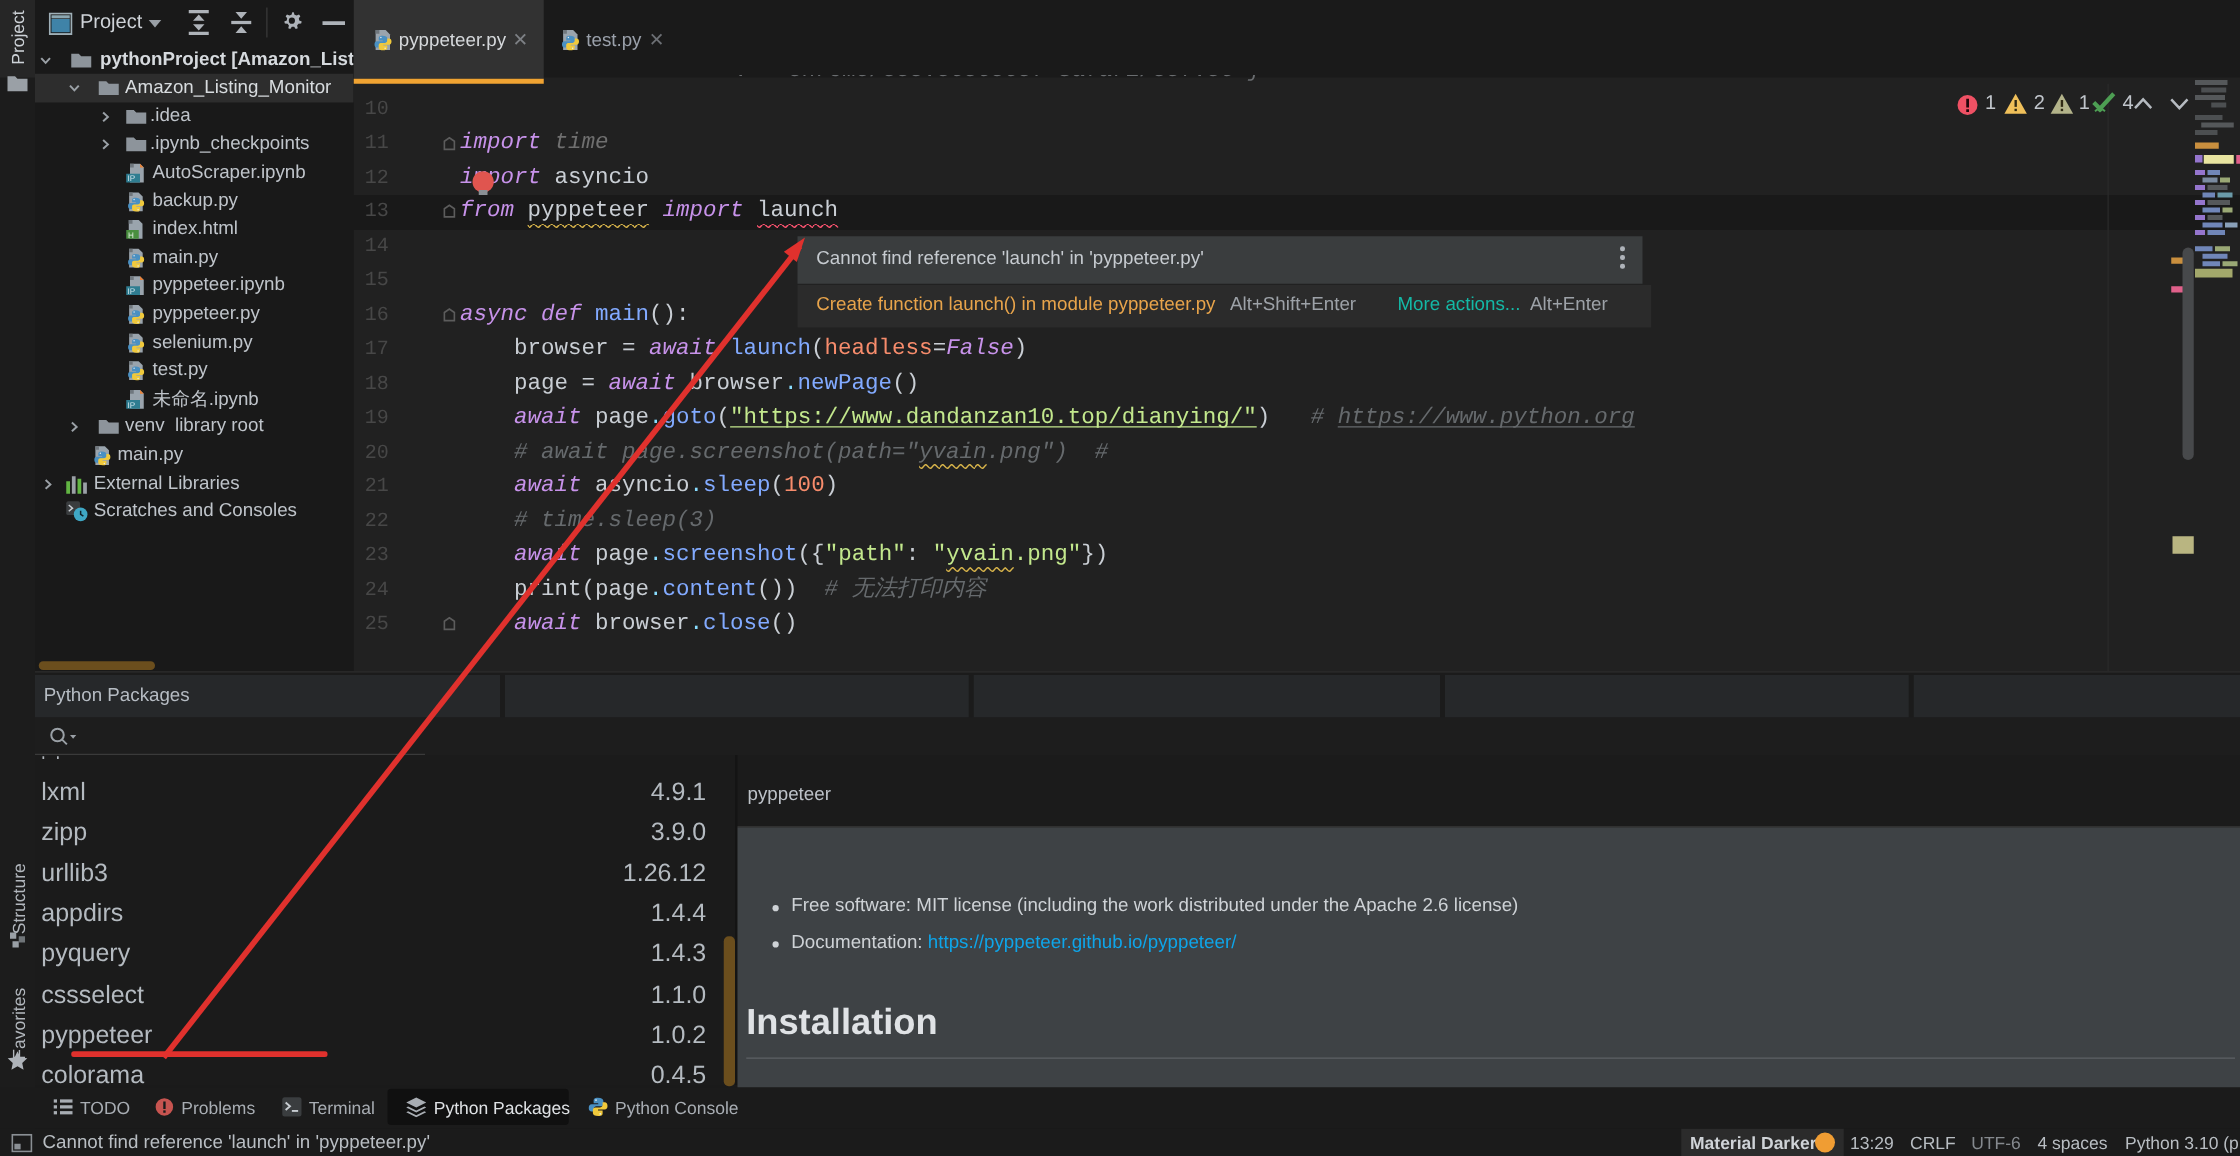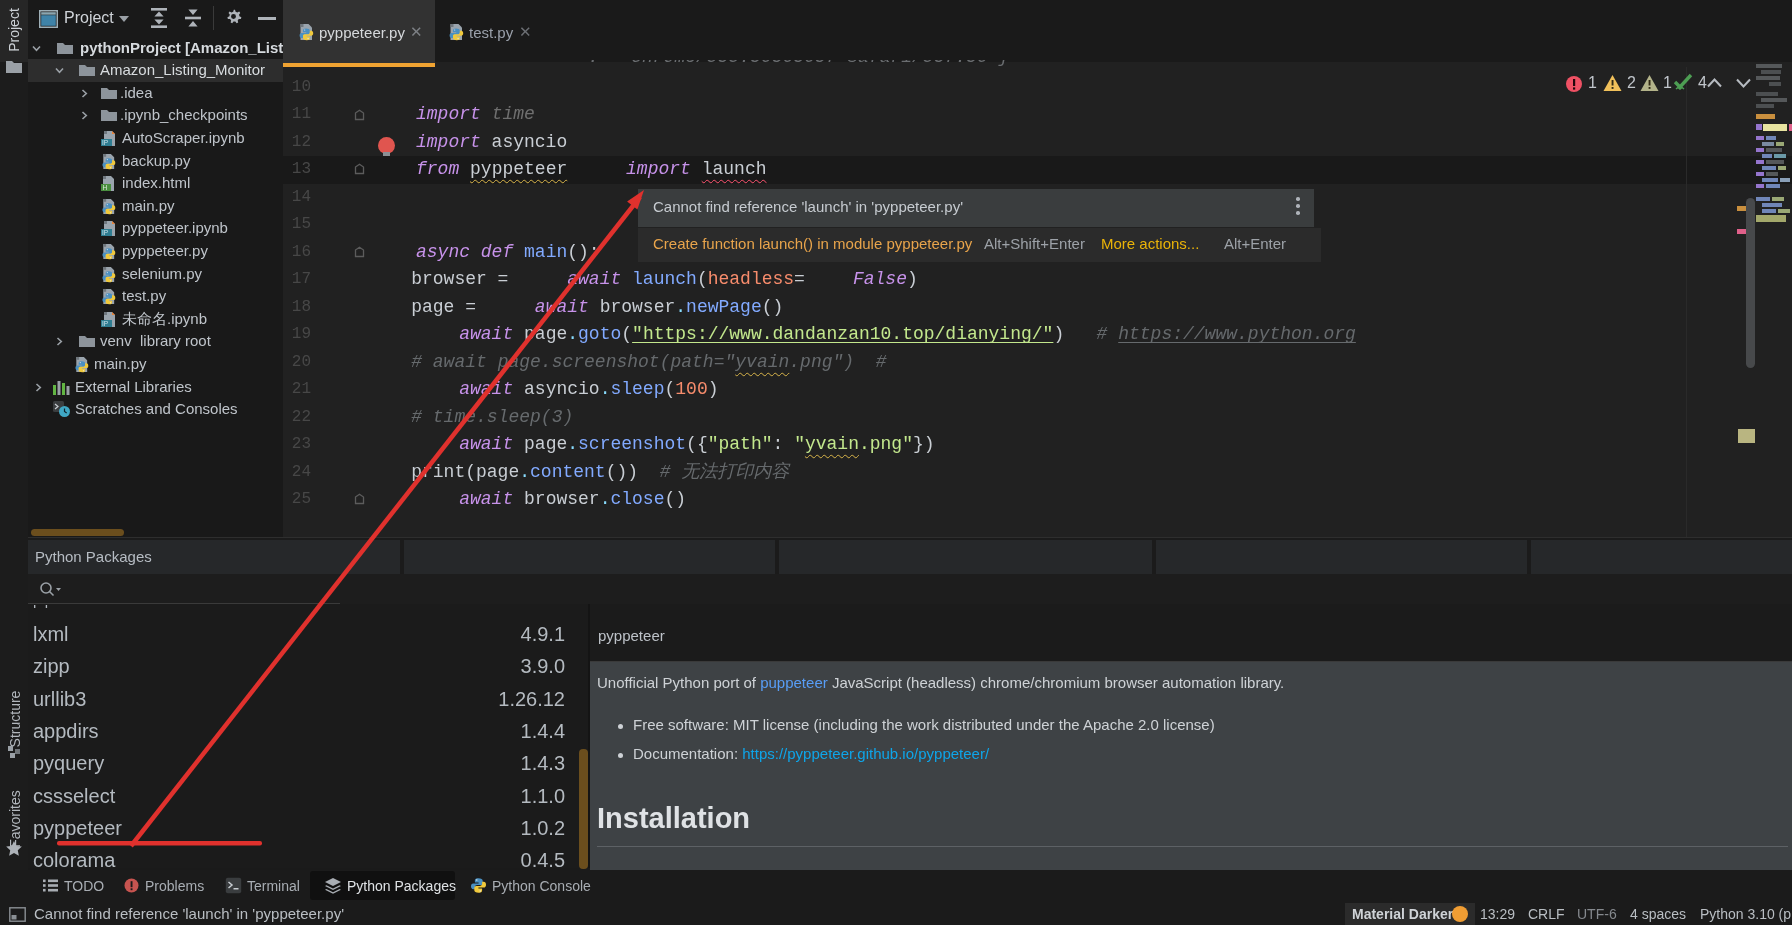--- a/index.html
+++ b/index.html
@@ -17,21 +17,21 @@
     font-size:15px; white-space:nowrap; }
   .tree-row span.lbl { position:absolute; top:2px; }
   
   #editor { left:283px; top:0; width:1509px; height:537px; background:#212121; }
   #tabstrip { position:absolute; left:0; top:0; width:1509px; height:62px; background:#1a1a1a; }
   pre, .mono { font-family:"Liberation Mono", monospace; }
   #code { position:absolute; left:85px; top:73.75px; font-size:18px; line-height:27.5px;
     color:#c9ced4; white-space:pre; font-family:"Liberation Mono", monospace; }
   #lnums { position:absolute; left:0px; top:73.75px; width:28px; text-align:right;
     font-size:16px; line-height:27.5px; color:#474747; font-family:"Liberation Mono", monospace; }
-  .kw { color:#c792ea; font-style:italic;margin-left:48px; }
+  .kw { color:#c792ea; font-style:italic; }
   .fn { color:#82aaff; }
   .str { color:#c3e88d; }
   .num { color:#f78c6c; }
   .par { color:#f78c6c; }
   .com { color:#666a6d; font-style:italic; }
   .dim { color:#6f6f6f;font-style:italic; }
   .cy { color:#89ddff; }
   .wavy-o { text-decoration:underline wavy #d8b44a; text-underline-offset:5px; text-decoration-thickness:1px; }
   .wavy-r { text-decoration:underline wavy #ff5370; text-underline-offset:5px; text-decoration-thickness:1px; }
   .ul { text-decoration:underline; text-underline-offset:3px; }
@@ -355,21 +355,21 @@
 
     <div class="abs" style="left:355px;top:189px;width:676px;height:38px;background:#3a3d3e;z-index:20">
       <div class="abs" style="left:15px;top:9px;font-size:15px;color:#c6cbd0">Cannot find reference 'launch' in 'pyppeteer.py'</div>
       <div class="abs" style="left:658px;top:8px;width:3.5px;height:3.5px;border-radius:50%;background:#aeb3b9"></div>
         <div class="abs" style="left:658px;top:15px;width:3.5px;height:3.5px;border-radius:50%;background:#aeb3b9"></div>
         <div class="abs" style="left:658px;top:22px;width:3.5px;height:3.5px;border-radius:50%;background:#aeb3b9"></div>
     </div>
     <div class="abs" style="left:355px;top:228px;width:683px;height:34px;background:#2b2b2b;z-index:20">
       <div class="abs" style="left:15px;top:7px;font-size:15px;color:#e8a44b">Create function launch() in module pyppeteer.py</div>
       <div class="abs" style="left:346px;top:7px;font-size:15px;color:#9da2a8">Alt+Shift+Enter</div>
-      <div class="abs" style="left:463px;top:7px;font-size:15px;color:#eab308">More actions...</div>
+      <div class="abs" style="left:480px;top:7px;font-size:15px;color:#14b8a6">More actions...</div>
       <div class="abs" style="left:586px;top:7px;font-size:15px;color:#9da2a8">Alt+Enter</div>
     </div>
 
     <div id="inspect">
         <svg class="abs" style="left:1282px;top:75px" width="18" height="18" viewBox="0 0 18 18">
           <circle cx="9" cy="9" r="8" fill="#ef5164"></circle>
           <rect x="8" y="4" width="2.2" height="7" fill="#21070b"></rect>
           <rect x="8" y="12.4" width="2.2" height="2.2" fill="#21070b"></rect>
         </svg>
         <div class="abs" style="left:1305px;top:74px;font-size:16px;color:#c0c5cb">1</div>
@@ -496,23 +496,22 @@
         </div>
       </div>
 
     <div class="abs" style="left:551px;top:212px;width:9px;height:120px;border-radius:4px;background:#6b4e1d"></div>
 
     <div class="abs" style="left:560px;top:67px;width:2px;height:264px;background:#141414"></div>
 
     <div class="abs" style="left:570px;top:90px;font-size:15px;color:#bdc2c8">pyppeteer</div>
     <div class="abs" style="left:562px;top:124px;width:1202px;height:1px;background:#3a3a3a"></div>
     <div class="abs" style="left:562px;top:125px;width:1202px;height:208px;background:#3e4245">
-      <div class="abs" style="left:7px;top:12px;font-size:15px;color:#ced2d6">Unofficial Python port of <span style="color:#589df6">puppeteer</span> JavaScript (headless) chrome/chromium browser automation library.</div>
       <div class="abs" style="left:28px;top:62px;width:5px;height:5px;border-radius:50%;background:#ced2d6"></div>
-      <div class="abs" style="left:43px;top:54px;font-size:15px;color:#ced2d6">Free software: MIT license (including the work distributed under the Apache 2.0 license)</div>
+      <div class="abs" style="left:43px;top:54px;font-size:15px;color:#ced2d6">Free software: MIT license (including the work distributed under the Apache 2.6 license)</div>
       <div class="abs" style="left:28px;top:91px;width:5px;height:5px;border-radius:50%;background:#ced2d6"></div>
       <div class="abs" style="left:43px;top:83px;font-size:15px;color:#ced2d6">Documentation: <span style="color:#0ea5e9">https://pyppeteer.github.io/pyppeteer/</span></div>
       <div class="abs" style="left:7px;top:140px;font-size:29px;font-weight:bold;color:#dfe2e5">Installation</div>
       <div class="abs" style="left:7px;top:184px;width:1191px;height:1px;background:#5d6165"></div>
     </div>
   </div>
   <div id="toolbar" class="abs">
     <svg class="abs" style="left:42px;top:7px" width="17" height="17" viewBox="0 0 17 17">
       <rect x="1" y="2.5" width="2.6" height="2.6" fill="#a8adb3"></rect>
         <rect x="6" y="2.5" width="10" height="2.6" fill="#a8adb3"></rect>

